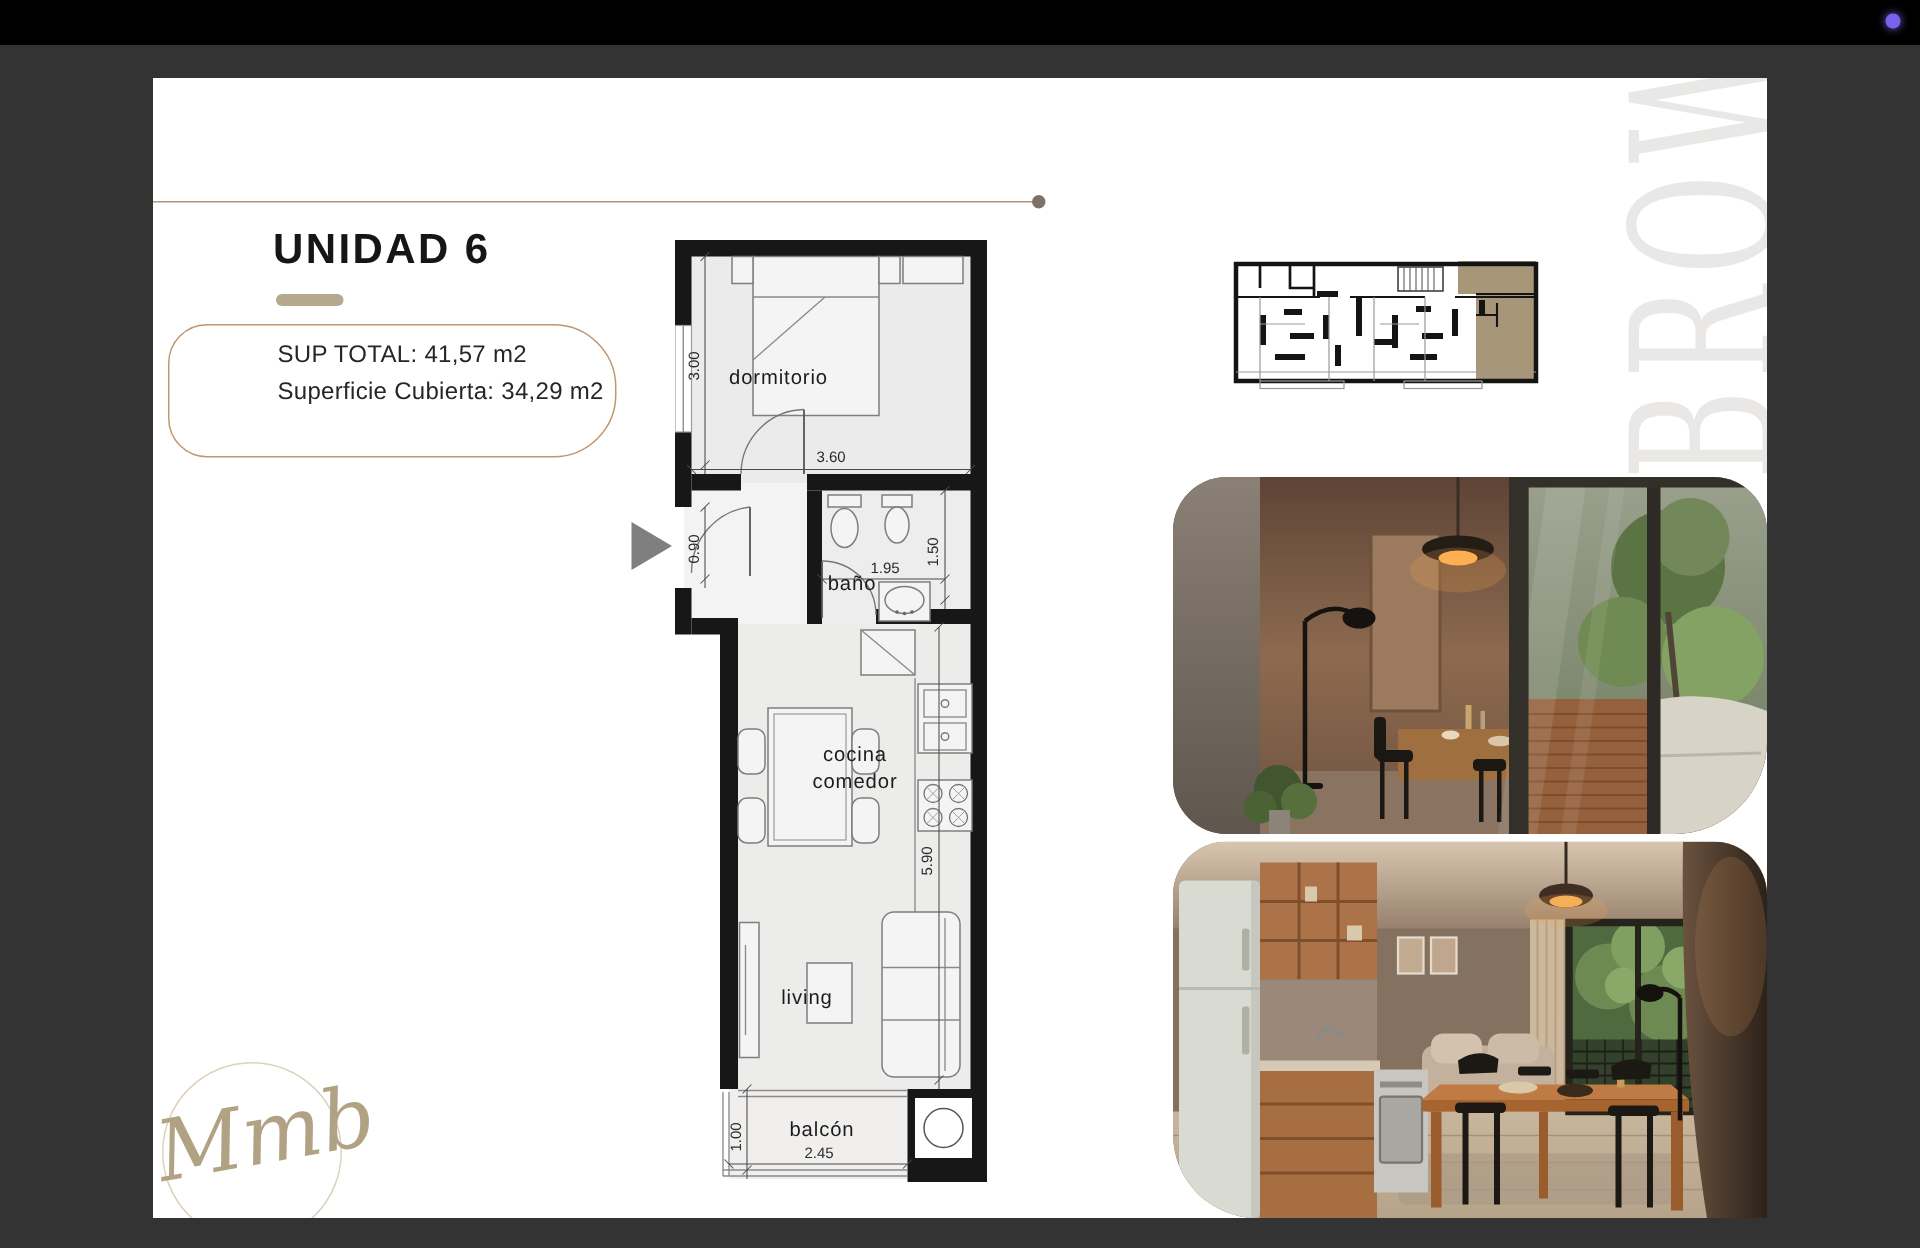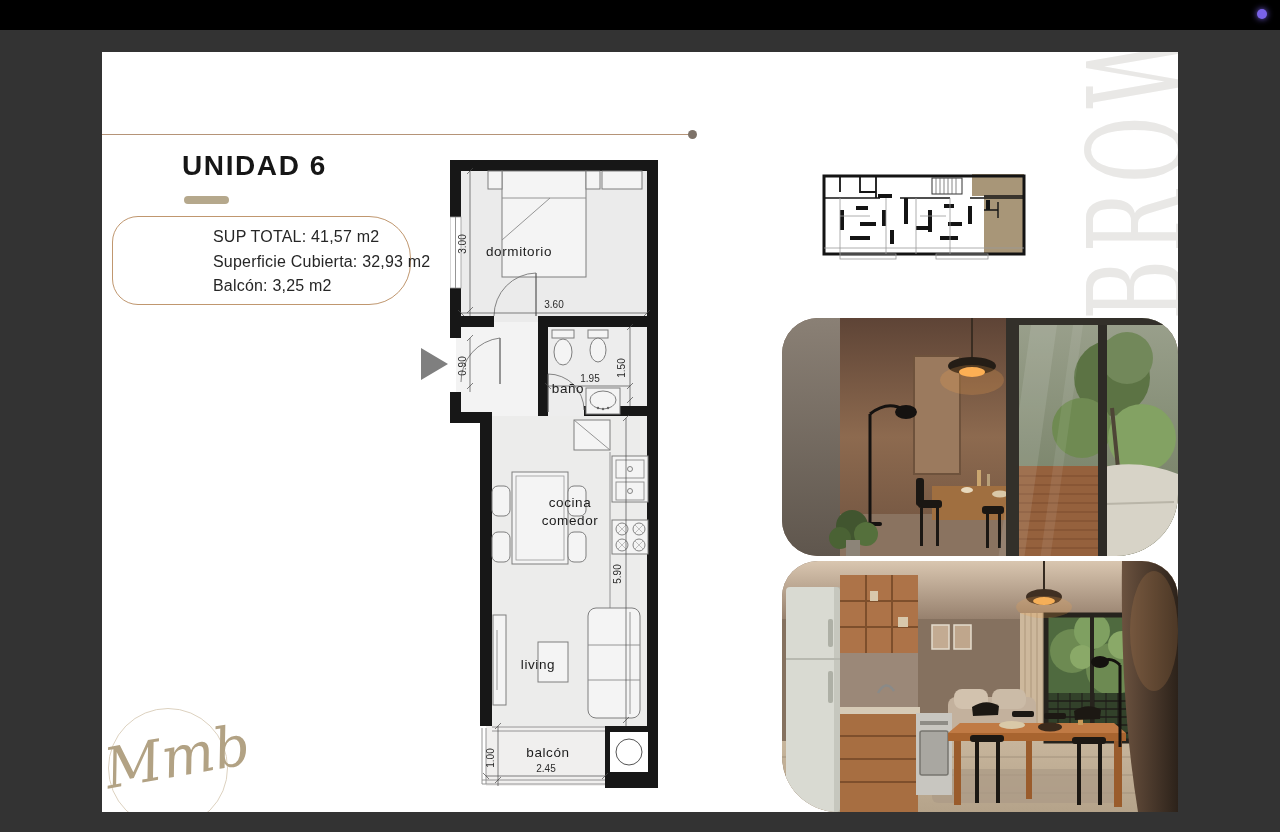--- a/index.html
+++ b/index.html
@@ -16,21 +16,21 @@
 
   .divider{position:absolute;left:0;top:82px;width:588px;height:1px;background:#b59478;z-index:4;}
   .divider-dot{position:absolute;left:586px;top:78px;width:9px;height:9px;border-radius:50%;background:#7d7268;z-index:4;}
 
   .title{position:absolute;left:80px;top:98px;font-size:28px;font-weight:700;letter-spacing:1.6px;color:#161616;z-index:4;}
   .underline{position:absolute;left:82px;top:144px;width:45px;height:8px;border-radius:4px;background:#b5a88c;z-index:4;}
 
   .infobox{position:absolute;left:10px;top:164px;width:297px;height:87px;border:1px solid #c0976f;
      border-radius:26px 42px 42px 26px;z-index:4;}
   .infotext{position:absolute;left:83px;top:173px;z-index:5;}
-  .infotext div{font-size:16px;line-height:24.5px;color:#262626;letter-spacing:0.2px;margin-left:28px;}
+  .infotext div{font-size:16px;line-height:24.5px;color:#262626;letter-spacing:0.2px;}
 
   .play{position:absolute;left:319px;top:296px;width:0;height:0;border-left:27px solid #7f7f7f;
      border-top:16px solid transparent;border-bottom:16px solid transparent;z-index:4;}
 
   .floorplan{position:absolute;left:348px;top:108px;z-index:3;}
   .floorplan text{font-family:"Liberation Sans",sans-serif;}
   .rlabel{font-size:13.5px;fill:#1c1c1c;letter-spacing:0.6px;}
   .dim{font-size:10px;fill:#2b2b2b;}
   .w{fill:#171717;}
   .f{fill:#f4f4f4;stroke:#7e7e7e;stroke-width:1;}
@@ -58,22 +58,21 @@
   <div class="watermark">BROWN</div>
 
   <div class="divider"></div>
   <div class="divider-dot"></div>
   <div class="title">UNIDAD 6</div>
   <div class="underline"></div>
 
   <div class="infobox"></div>
   <div class="infotext">
     <div>SUP TOTAL: 41,57 m2</div>
-    <div>Superficie Cubierta: 32,93 m2</div>
-    <div>Balcón: 3,25 m2</div>
+    <div>Superficie Cubierta: 34,29 m2</div>
   </div>
 
   <div class="play"></div>
 
   <svg class="floorplan" width="210" height="630" viewBox="0 0 210 630">
 
     <rect x="6" y="6" width="196" height="156" fill="#ebebeb"></rect>
     <rect x="6" y="162" width="90" height="100" fill="#f3f3f3"></rect>
     <rect x="92" y="162" width="110" height="96" fill="#ededed"></rect>
     <rect x="36" y="256" width="166" height="312" fill="#ececeb"></rect>

